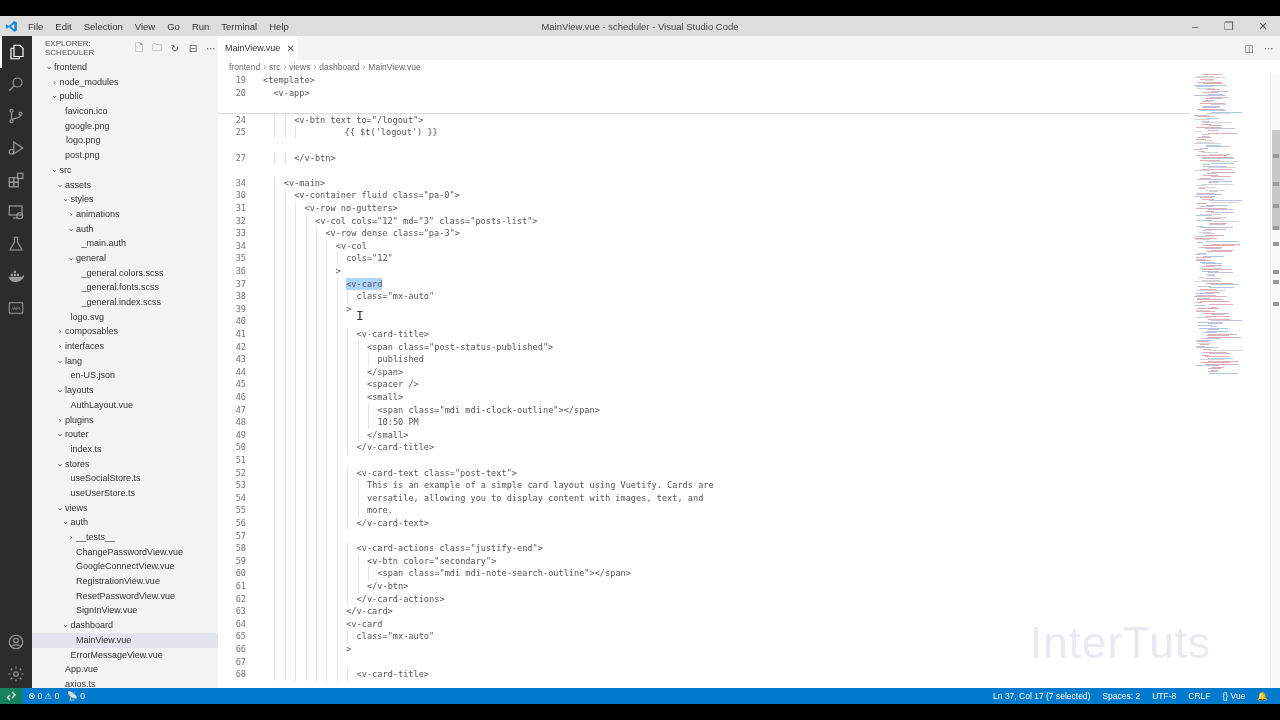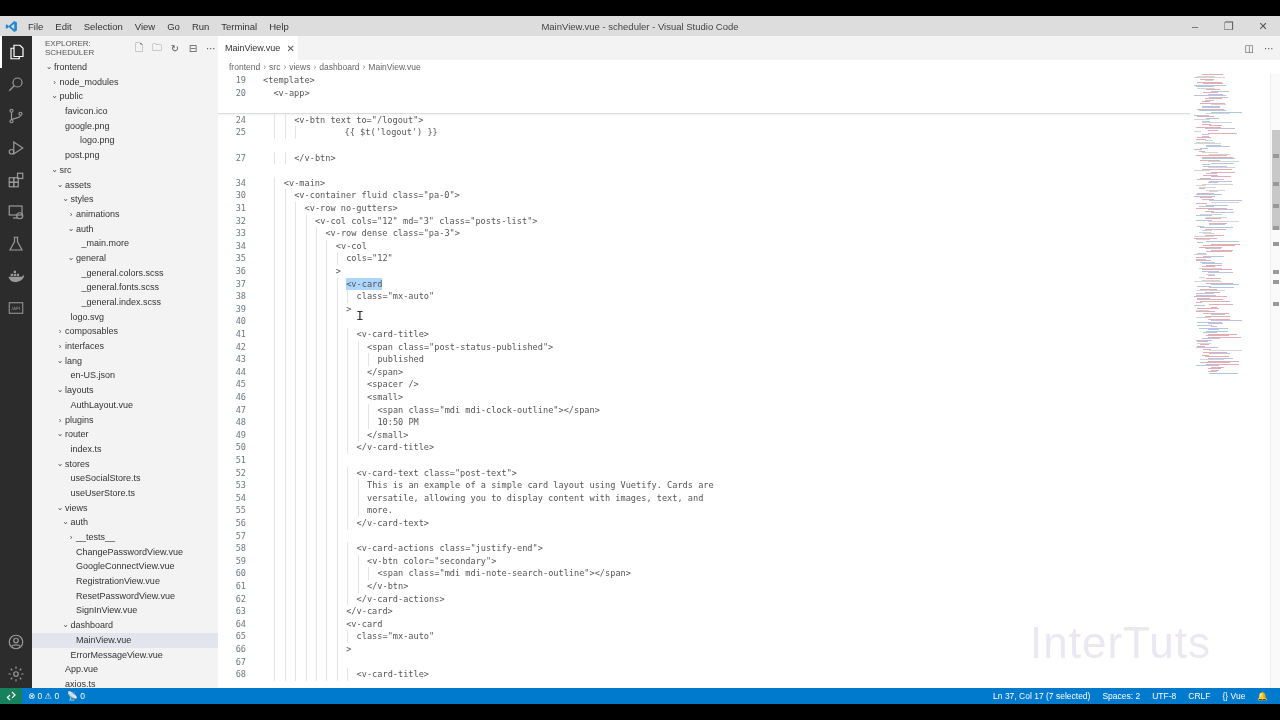--- a/index.html
+++ b/index.html
@@ -177,28 +177,28 @@
       <span>⊟</span>
       <span>⋯</span>
     </div>
   </div>
   <div class="tree" id="tree">
       <div class="tree-row" style="padding-left: 12px;"><span class="chev" style="vertical-align: top;">⌄</span><span>frontend</span></div>
       <div class="tree-row" style="padding-left: 17.5px;"><span class="chev">›</span><span>node_modules</span></div>
       <div class="tree-row" style="padding-left: 17.5px;"><span class="chev" style="vertical-align: top;">⌄</span><span>public</span></div>
       <div class="tree-row" style="padding-left: 33px;"><span>favicon.ico</span></div>
       <div class="tree-row" style="padding-left: 33px;"><span>google.png</span></div>
-      <div class="tree-row" style="padding-left: 48px;"><span>logo.png</span></div>
+      <div class="tree-row" style="padding-left: 34px;"><span>logo.png</span></div>
       <div class="tree-row" style="padding-left: 33px;"><span>post.png</span></div>
       <div class="tree-row" style="padding-left: 17.5px;"><span class="chev" style="vertical-align: top;">⌄</span><span>src</span></div>
       <div class="tree-row" style="padding-left: 23px;"><span class="chev" style="vertical-align: top;">⌄</span><span>assets</span></div>
       <div class="tree-row" style="padding-left: 28.5px;"><span class="chev" style="vertical-align: top;">⌄</span><span>styles</span></div>
       <div class="tree-row" style="padding-left: 34px;"><span class="chev">›</span><span>animations</span></div>
       <div class="tree-row" style="padding-left: 34px;"><span class="chev" style="vertical-align: top;">⌄</span><span>auth</span></div>
-      <div class="tree-row" style="padding-left: 49.5px;"><span>_main.more</span></div>
+      <div class="tree-row" style="padding-left: 49.5px;"><span>_main.auth</span></div>
       <div class="tree-row" style="padding-left: 34px;"><span class="chev" style="vertical-align: top;">⌄</span><span>general</span></div>
       <div class="tree-row" style="padding-left: 49.5px;"><span>_general.colors.scss</span></div>
       <div class="tree-row" style="padding-left: 49.5px;"><span>_general.fonts.scss</span></div>
       <div class="tree-row" style="padding-left: 49.5px;"><span>_general.index.scss</span></div>
       <div class="tree-row" style="padding-left: 38.5px;"><span>logo.svg</span></div>
       <div class="tree-row" style="padding-left: 23px;"><span class="chev">›</span><span>composables</span></div>
       <div class="tree-row" style="padding-left: 23px;"><span class="chev">›</span><span>interfaces</span></div>
       <div class="tree-row" style="padding-left: 23px;"><span class="chev" style="vertical-align: top;">⌄</span><span>lang</span></div>
       <div class="tree-row" style="padding-left: 38.5px;"><span>en-US.json</span></div>
       <div class="tree-row" style="padding-left: 23px;"><span class="chev" style="vertical-align: top;">⌄</span><span>layouts</span></div>

